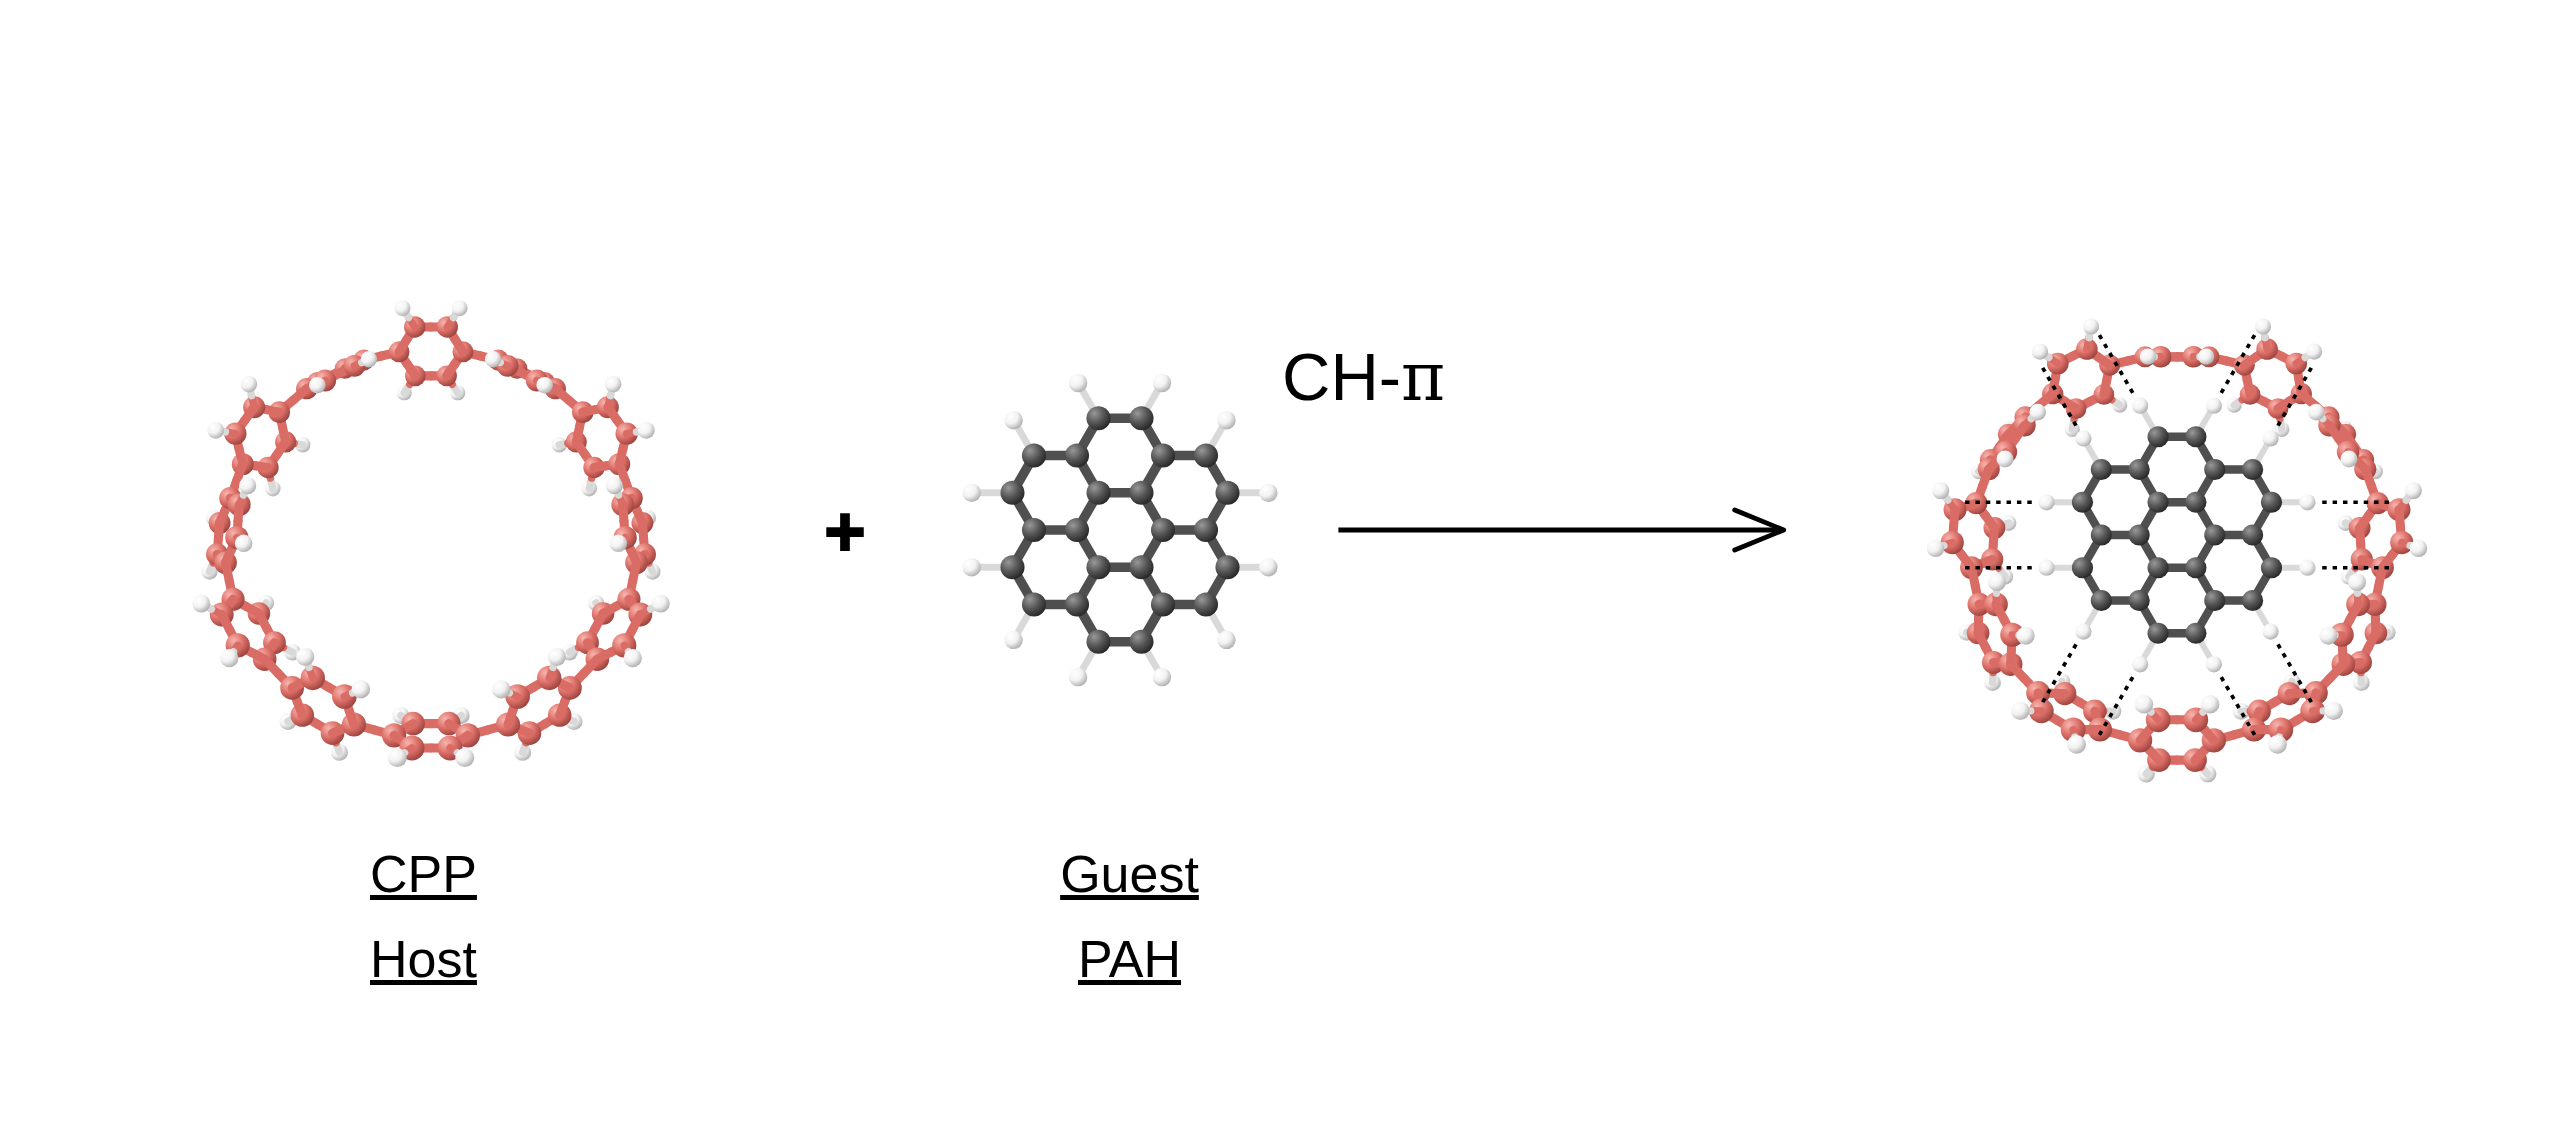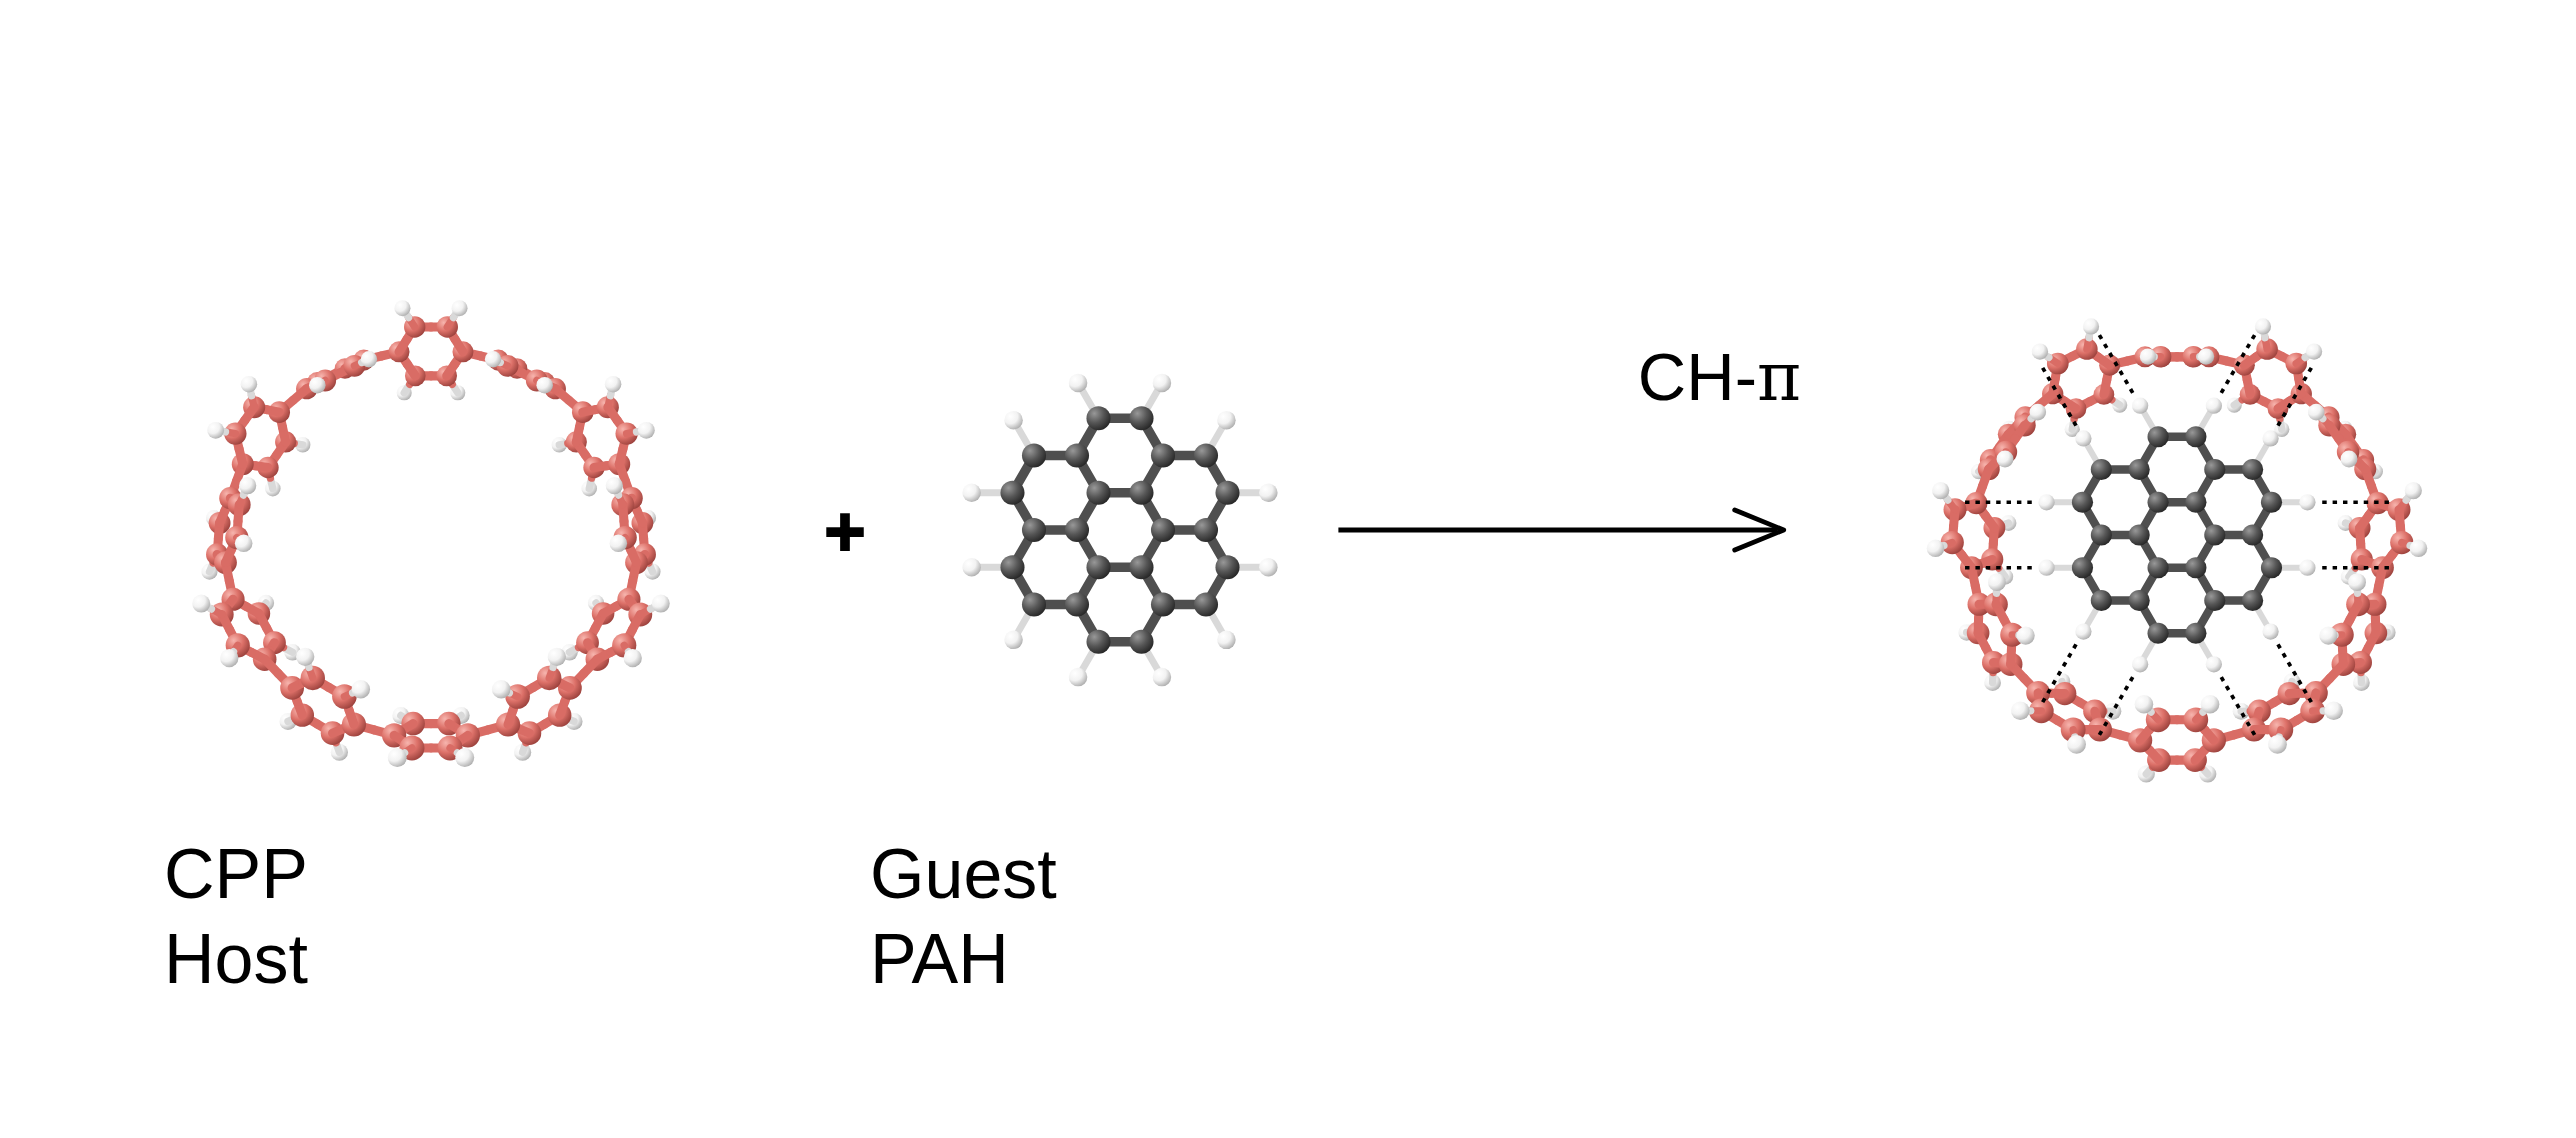--- a/index.html
+++ b/index.html
@@ -1,21 +1,21 @@
 <!DOCTYPE html>
 <html style="font-size:12px"><head>
 <meta charset="utf-8">
 <style>
   html,body{margin:0;padding:0;background:#ffffff;}
   .scene{position:relative;width:2576px;height:1139px;background:#ffffff;overflow:hidden;
          font-family:"Liberation Sans","DejaVu Sans",sans-serif;color:#000;}
   .scene svg{position:absolute;}
-  .mol-label{position:absolute;width:519px;text-align:left;font-size:70px;line-height:85px;
-             letter-spacing:0px;white-space:nowrap;}
-  .arrow-labels{position:absolute;left:1282px;top:334px;width:519px;text-align:right;
+  .mol-label{position:absolute;width:519px;text-align:center;font-size:52px;line-height:85px;
+             letter-spacing:0px;white-space:nowrap;text-decoration:underline;}
+  .arrow-labels{position:absolute;left:1282px;top:334px;width:519px;text-align:left;
                 font-size:67px;line-height:85px;white-space:nowrap;}
   .pi-glyph{font-family:"DejaVu Serif",serif;}
   .plus{position:absolute;left:808px;top:494px;width:74px;height:74px;
         display:flex;align-items:center;justify-content:center;
         font-size:71px;font-weight:bold;line-height:1;-webkit-text-stroke:1.9px #000;}
 </style>
 </head>
 <body>
 
 <div class="scene">

